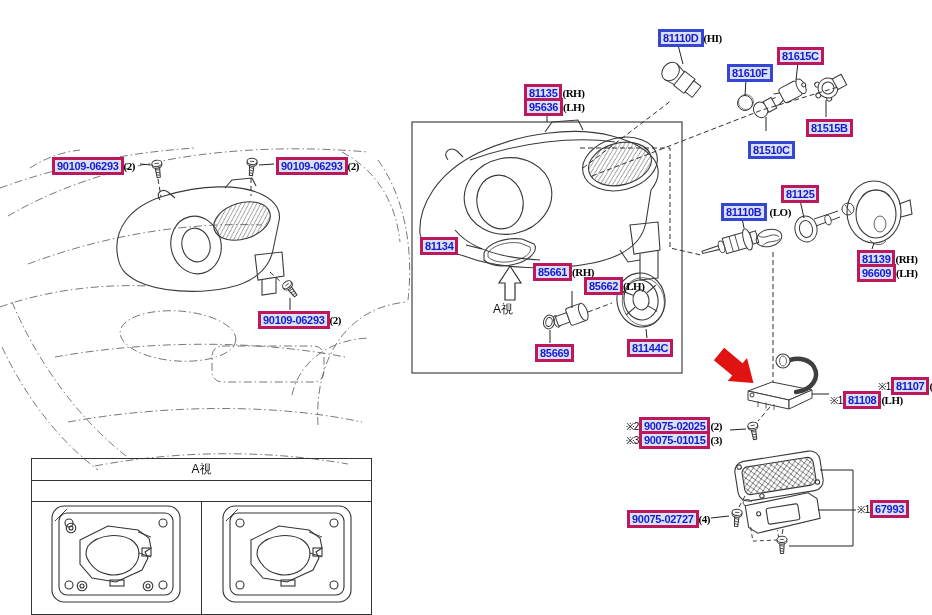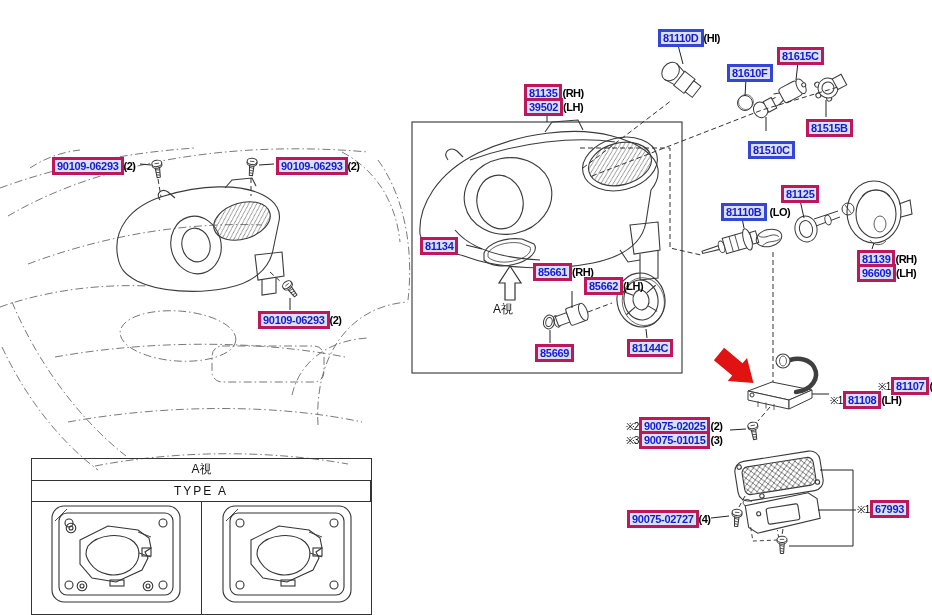--- a/index.html
+++ b/index.html
@@ -3,21 +3,21 @@
 <meta charset="utf-8">
 <style>
   html,body{margin:0;padding:0;background:#fff;}
   .stage{position:relative;width:932px;height:615px;background:#fff;overflow:hidden;
          font-family:"Liberation Sans",sans-serif;}
   .stage svg{position:absolute;left:0;top:0;z-index:0;}
   .lbl{position:absolute;white-space:nowrap;line-height:13px;font-size:11px;color:#000;z-index:2;}
   .pn{display:inline-block;font-weight:bold;color:#1818d0;background:#d9e2f4;
       border:3px solid #be185d;padding:0 2px;line-height:12px;letter-spacing:-0.3px;cursor:pointer;}
   .pn.blue{border-color:#3545d5;}
-  .sfx{font-weight:bold;letter-spacing:-0.5px;}
+  .sfx{font-weight:bold;letter-spacing:-0.5px;font-family:Liberation Serif, serif;}
   .pfx{font-size:10px;letter-spacing:-0.5px;}
   .pfx:empty,.sfx:empty{display:none;}
   .aview{position:absolute;left:493px;top:301px;font-size:12px;color:#111;z-index:2;}
   .inset{position:absolute;left:31px;top:458px;width:339px;height:155px;
          border:1.5px solid #333;z-index:1;background:transparent;}
   .inset .hdr{height:21px;border-bottom:1.5px solid #333;text-align:center;
               font-size:12px;line-height:21px;color:#111;}
   .inset .cols{display:flex;height:20px;border-bottom:1.5px solid #333;}
   .inset .cols .c{flex:1;text-align:center;font-size:12px;line-height:20px;
                   letter-spacing:2px;color:#111;}
@@ -282,21 +282,21 @@
     <path d="M711,518 L729,516"></path>
     <path d="M820,470 L853,470 L853,546 L789,546"></path>
     <path d="M818,510 L856,510"></path>
   </g>
 </svg>
 
 <div class="lbl" style="left:52px;top:157px"><span class="pn">90109-06293</span><span class="sfx">(2)</span></div>
 <div class="lbl" style="left:276px;top:157px"><span class="pn">90109-06293</span><span class="sfx">(2)</span></div>
 <div class="lbl" style="left:258px;top:311px"><span class="pn">90109-06293</span><span class="sfx">(2)</span></div>
 <div class="lbl" style="left:524px;top:84px"><span class="pn">81135</span><span class="sfx">(RH)</span></div>
-<div class="lbl" style="left:524px;top:98px"><span class="pn">39502</span><span class="sfx">(LH)</span></div>
+<div class="lbl" style="left:524px;top:98px"><span class="pn">95636</span><span class="sfx">(LH)</span></div>
 <div class="lbl" style="left:658px;top:29px"><span class="pn blue">81110D</span><span class="sfx">(HI)</span></div>
 <div class="lbl" style="left:727px;top:64px"><span class="pn blue">81610F</span></div>
 <div class="lbl" style="left:777px;top:47px"><span class="pn">81615C</span></div>
 <div class="lbl" style="left:748px;top:141px"><span class="pn blue">81510C</span></div>
 <div class="lbl" style="left:806px;top:119px"><span class="pn">81515B</span></div>
 <div class="lbl" style="left:420px;top:237px"><span class="pn">81134</span></div>
 <div class="lbl" style="left:533px;top:263px"><span class="pn">85661</span><span class="sfx">(RH)</span></div>
 <div class="lbl" style="left:584px;top:277px"><span class="pn">85662</span><span class="sfx">(LH)</span></div>
 <div class="lbl" style="left:535px;top:344px"><span class="pn">85669</span></div>
 <div class="lbl" style="left:627px;top:339px"><span class="pn">81144C</span></div>
@@ -309,21 +309,20 @@
 <div class="lbl" style="left:626px;top:417px"><span class="pfx">※2</span><span class="pn">90075-02025</span><span class="sfx">(2)</span></div>
 <div class="lbl" style="left:626px;top:431px"><span class="pfx">※3</span><span class="pn">90075-01015</span><span class="sfx">(3)</span></div>
 <div class="lbl" style="left:627px;top:510px"><span class="pn">90075-02727</span><span class="sfx">(4)</span></div>
 <div class="lbl" style="left:857px;top:500px"><span class="pfx">※1</span><span class="pn">67993</span></div>
 
 <div class="aview">A視</div>
 
 <div class="inset">
   <div class="hdr">A視</div>
   <div class="cols">
-    <div class="c">TYPE A</div>
   </div>
   <div class="body">
     <div class="c"></div>
     <div class="c"></div>
   </div>
 </div>
 
 </div>
 
 </body></html>

